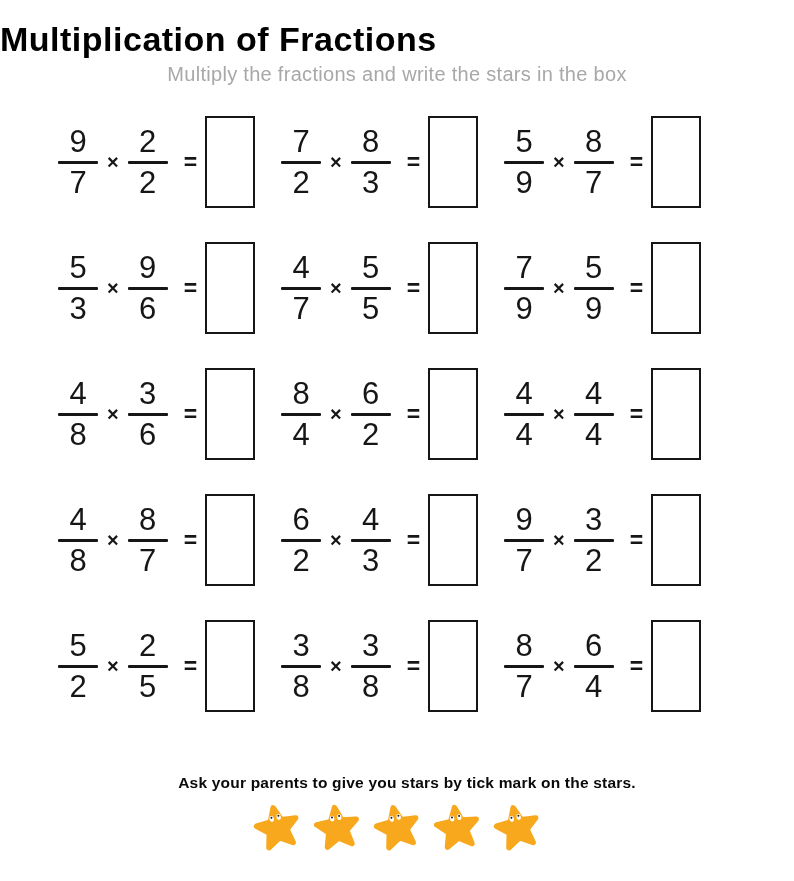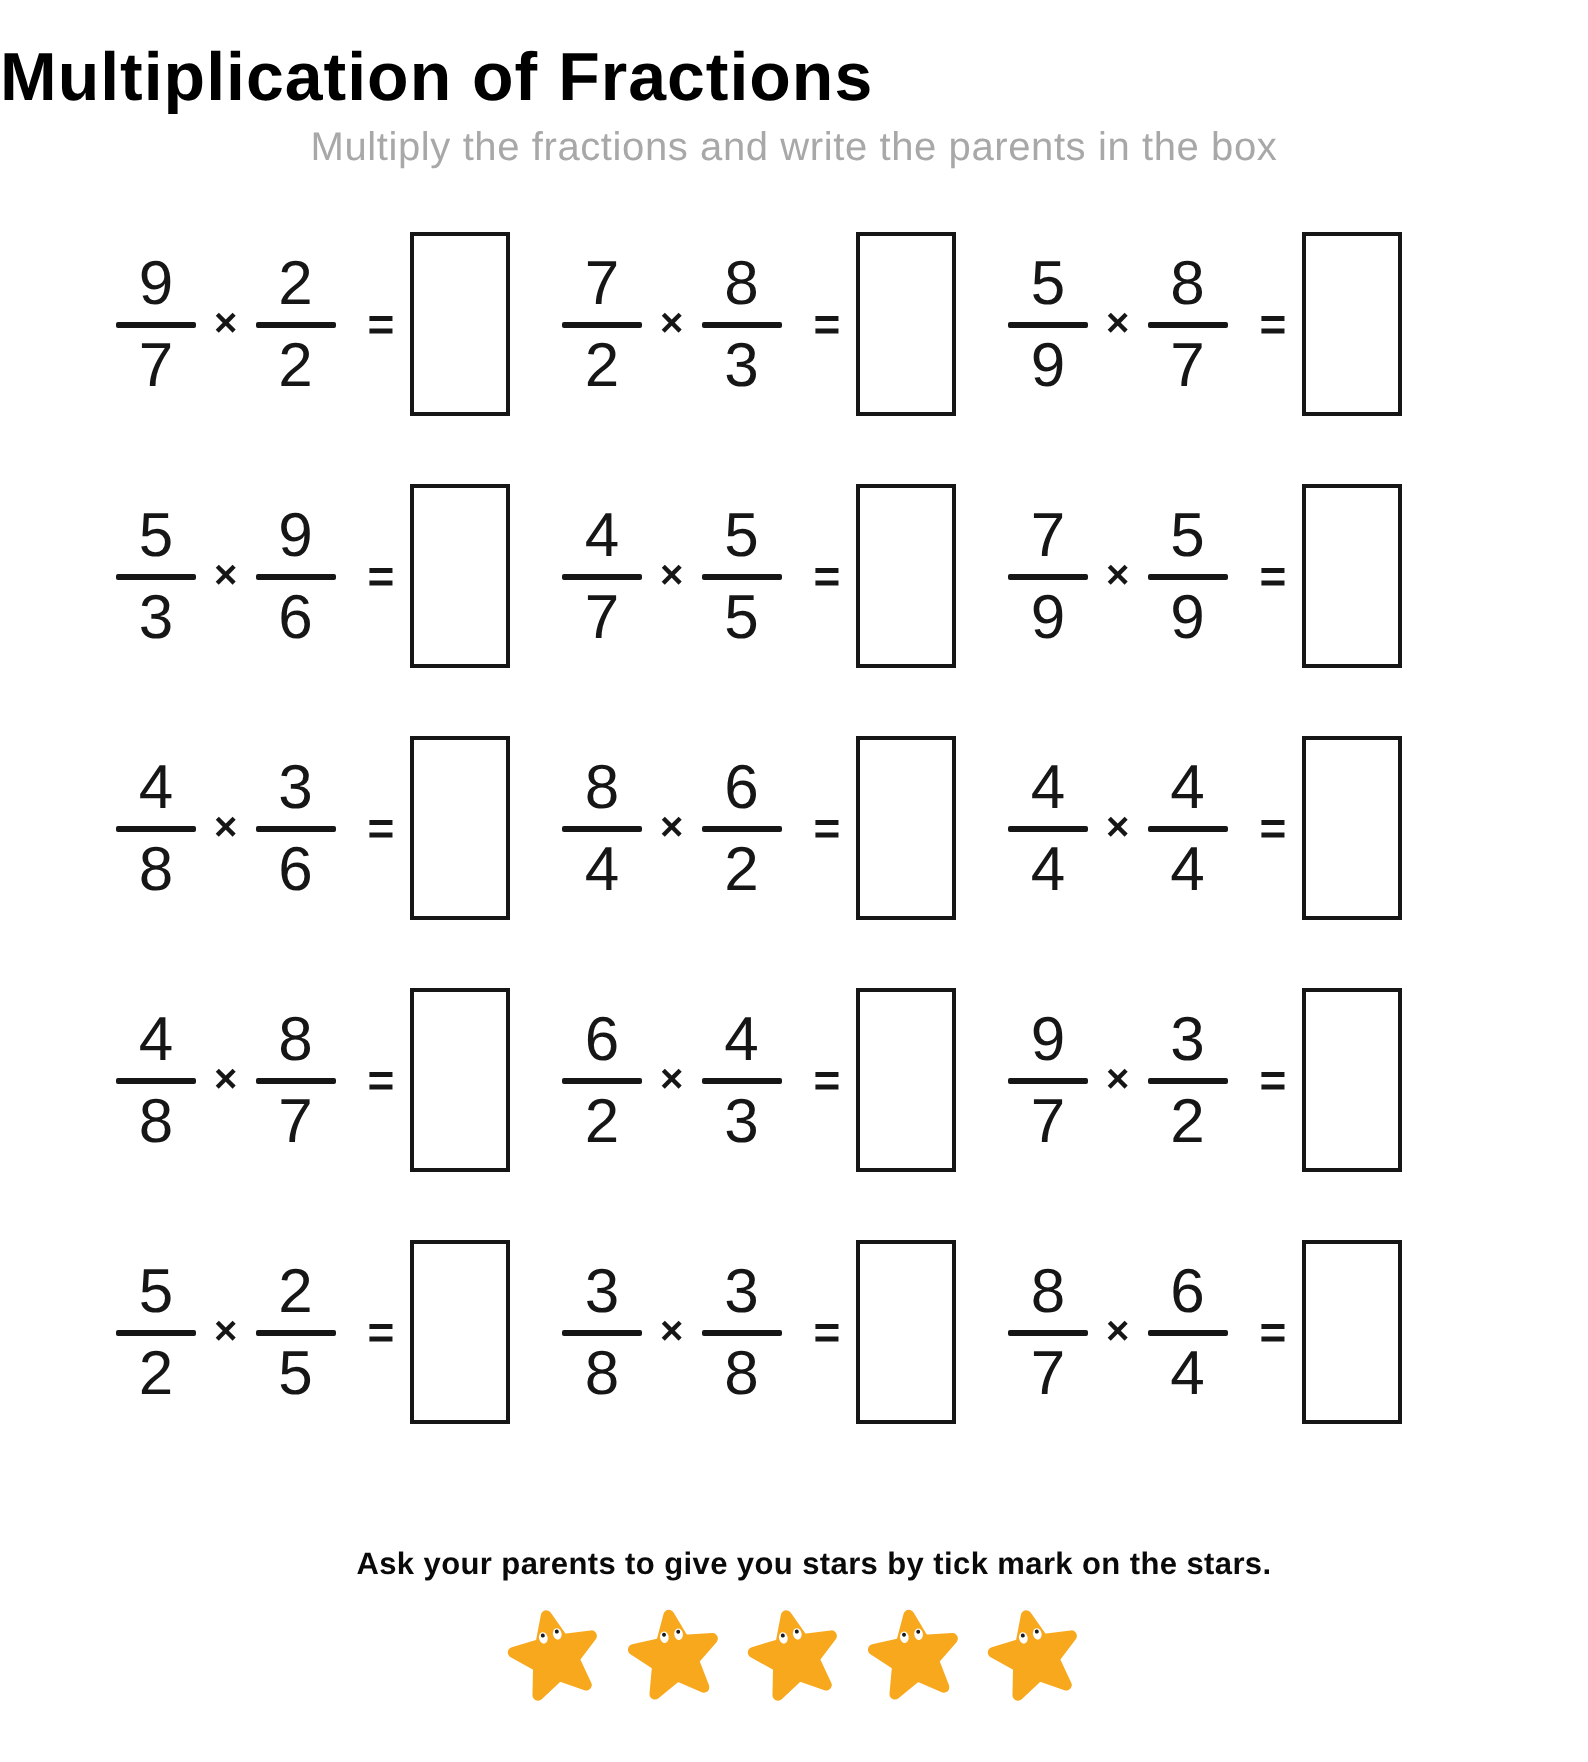--- a/index.html
+++ b/index.html
@@ -40,21 +40,21 @@
   .star svg{width:100%;height:100%;display:block;}
   .star:nth-child(odd) svg{transform:rotate(-12deg);}
   .star:nth-child(even) svg{transform:rotate(-8deg);}
 </style>
 </head>
 <body>
 
 <div class="page">
 
   <h1 class="title">Multiplication of Fractions</h1>
-  <div class="subtitle">Multiply the fractions and write the parents in the box</div>
+  <div class="subtitle">Multiply the fractions and write the stars in the box</div>
 
   <div class="grid">
 
     <div class="cell">
       <div class="frac">
           <span class="n">9</span>
           <i class="bar"></i>
           <span class="n">7</span>
         </div>
       <span class="x">×</span>

